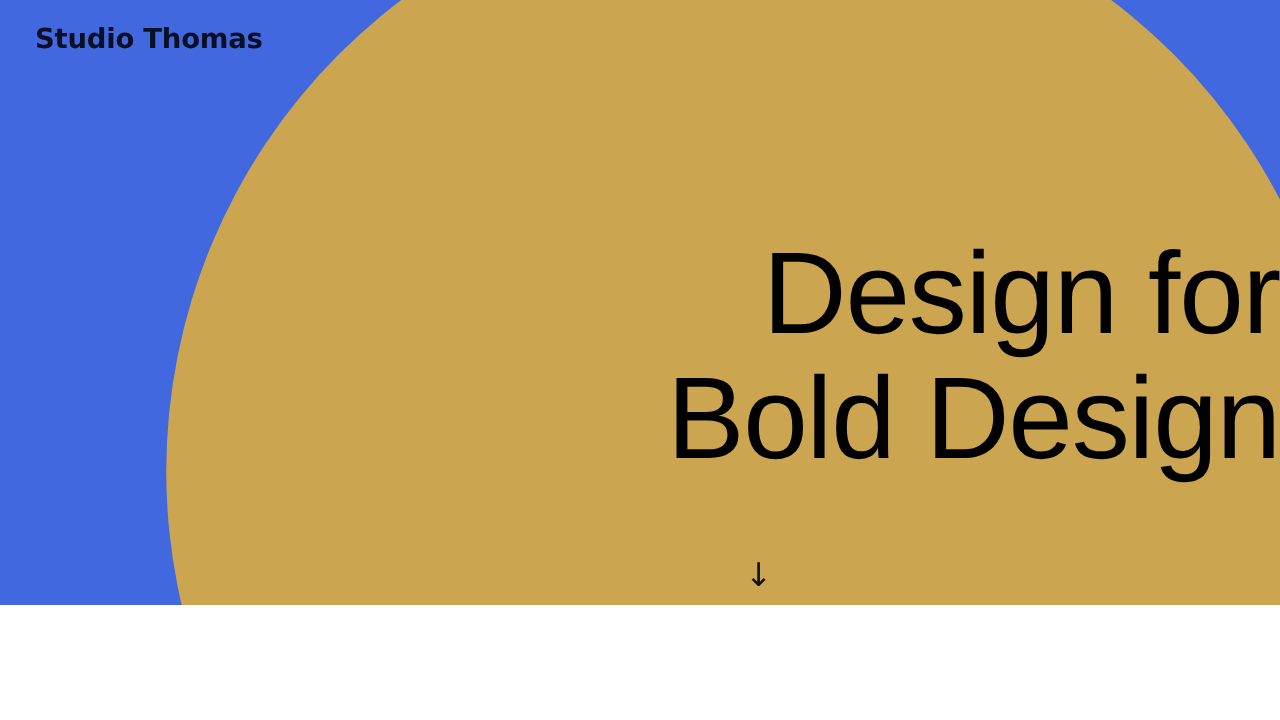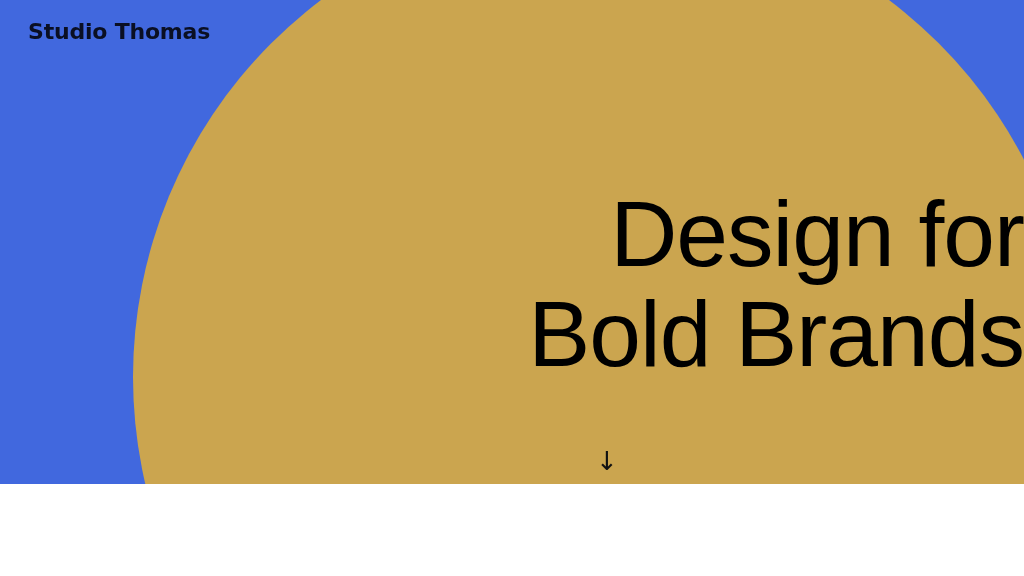--- a/index.html
+++ b/index.html
@@ -91,20 +91,20 @@
 <body>
 
 <div class="slide">
 
   <div class="shape-circle"></div>
 
   <div class="logo">Studio Thomas</div>
 
   <div class="headline">
     <span class="headline-line">Design for</span>
-    <span class="headline-line">Bold Brands</span>
+    <span class="headline-line">Bold Design</span>
   </div>
 
   <div class="scroll-cue">
     <span class="scroll-cue-arrow">↓</span>
   </div>
 
 </div>
 
 </body></html>

